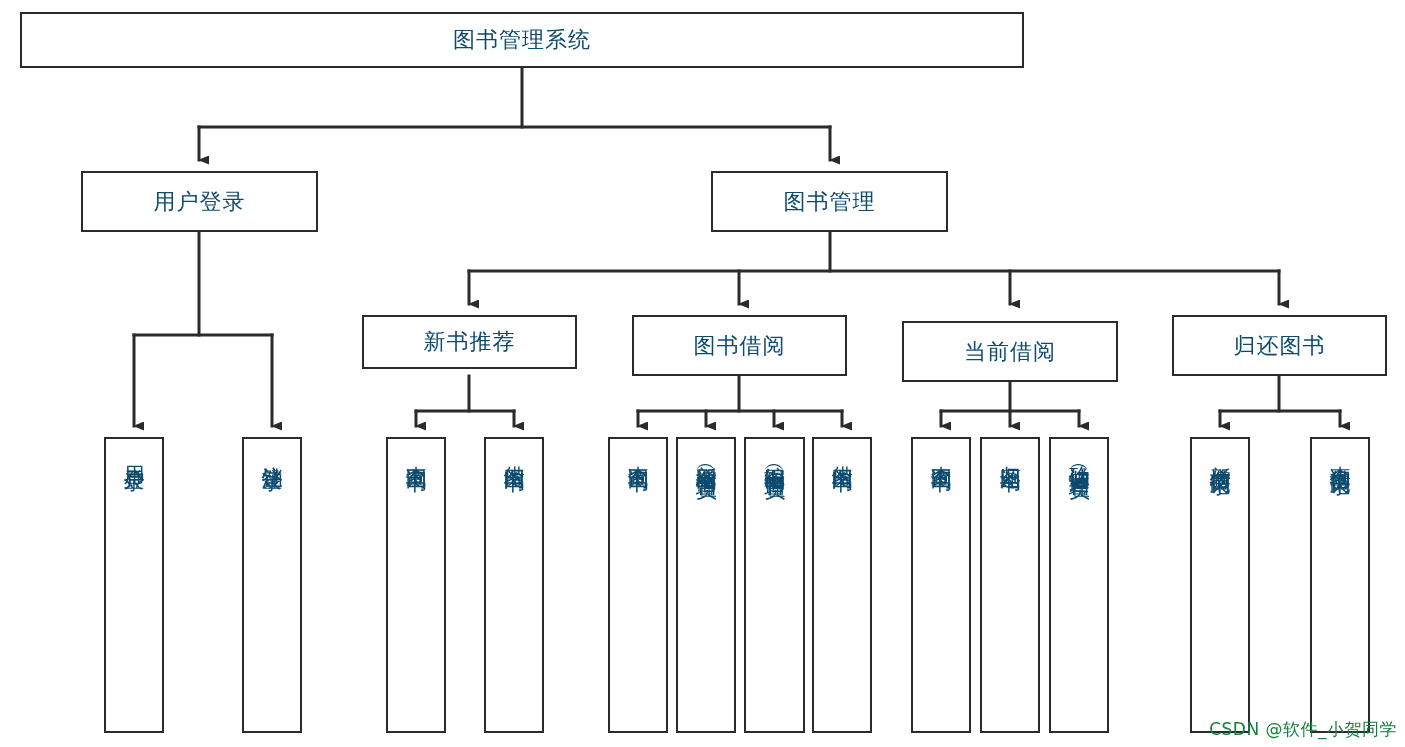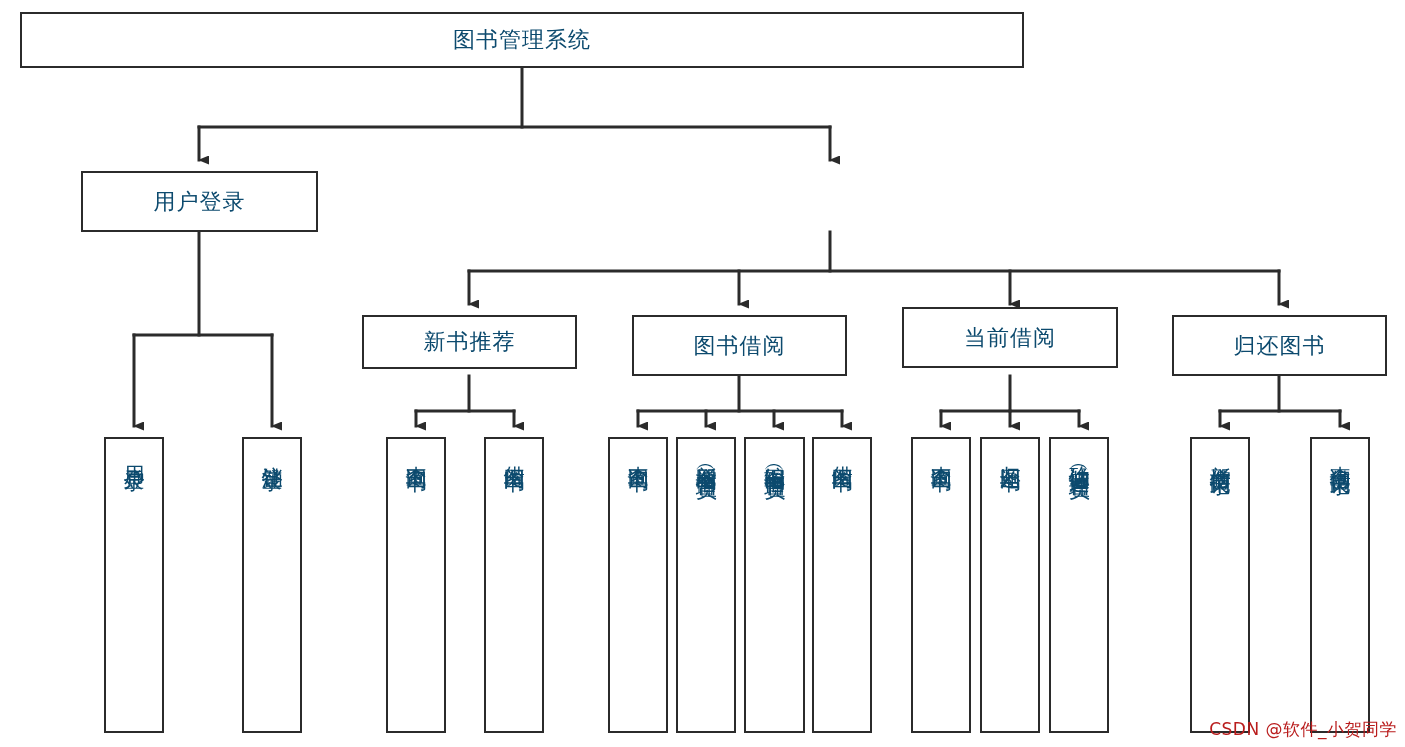--- a/index.html
+++ b/index.html
@@ -53,21 +53,21 @@
     white-space: nowrap;
   }
   .node .htext {
     white-space: nowrap;
   }
   #watermark {
     position: absolute;
     right: 8px;
     bottom: 6px;
     font-size: 17px;
-    color: #b91c1c;
+    color: #15803d;
     letter-spacing: 0.5px;
     white-space: nowrap;
     pointer-events: none;
   }
 </style>
 </head>
 <body>
 
 <div id="diagram-root">
 
@@ -122,28 +122,31 @@
     </g>
   </svg>
 
   <div class="node horiz" id="node-root" style="left: 20px; top: 12px; width: 1004px; height: 56px;">
     <span class="htext">图书管理系统</span>
   </div>
 
   <div class="node horiz" id="node-l2-0" style="left: 81px; top: 171px; width: 237px; height: 61px;">
     <span class="htext">用户登录</span>
   </div>
+  <div class="node horiz" id="node-l2-1" style="left: 711px; top: 171px; width: 237px; height: 61px;">
+    <span class="htext">图书管理</span>
+  </div>
 
   <div class="node horiz" id="node-l3-0" style="left: 362px; top: 315px; width: 215px; height: 54px;">
     <span class="htext">新书推荐</span>
   </div>
   <div class="node horiz" id="node-l3-1" style="left: 632px; top: 315px; width: 215px; height: 61px;">
     <span class="htext">图书借阅</span>
   </div>
-  <div class="node horiz" id="node-l3-2" style="left: 902px; top: 307px; width: 216px; height: 61px;">
+  <div class="node horiz" id="node-l3-2" style="left: 902px; top: 321px; width: 216px; height: 61px;">
     <span class="htext">当前借阅</span>
   </div>
   <div class="node horiz" id="node-l3-3" style="left: 1172px; top: 315px; width: 215px; height: 61px;">
     <span class="htext">归还图书</span>
   </div>
 
   <div class="node vert" id="node-leaf-0" style="left: 104px; top: 437px; width: 60px; height: 296px;">
     <span class="vtext">用户登录</span>
   </div>
   <div class="node vert" id="node-leaf-1" style="left: 242px; top: 437px; width: 60px; height: 296px;">

